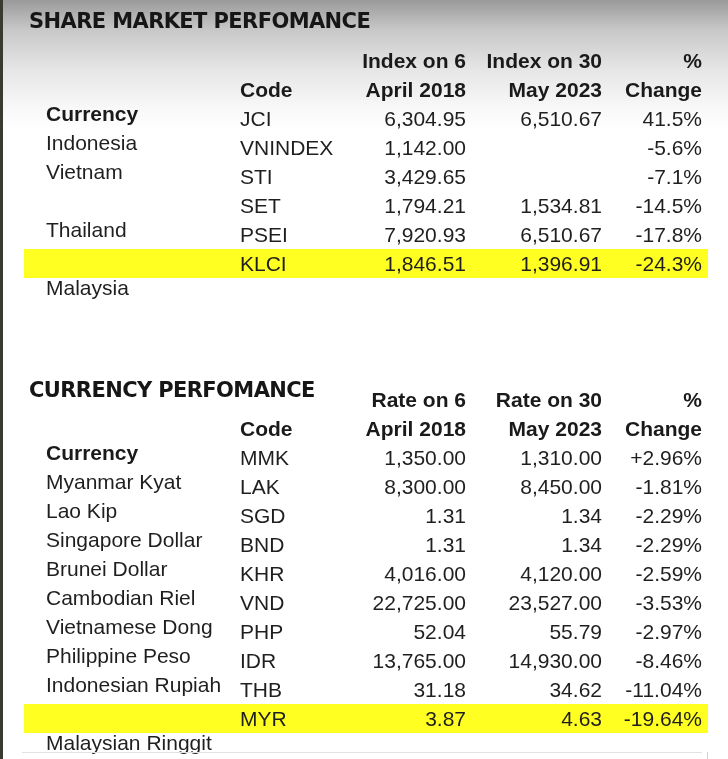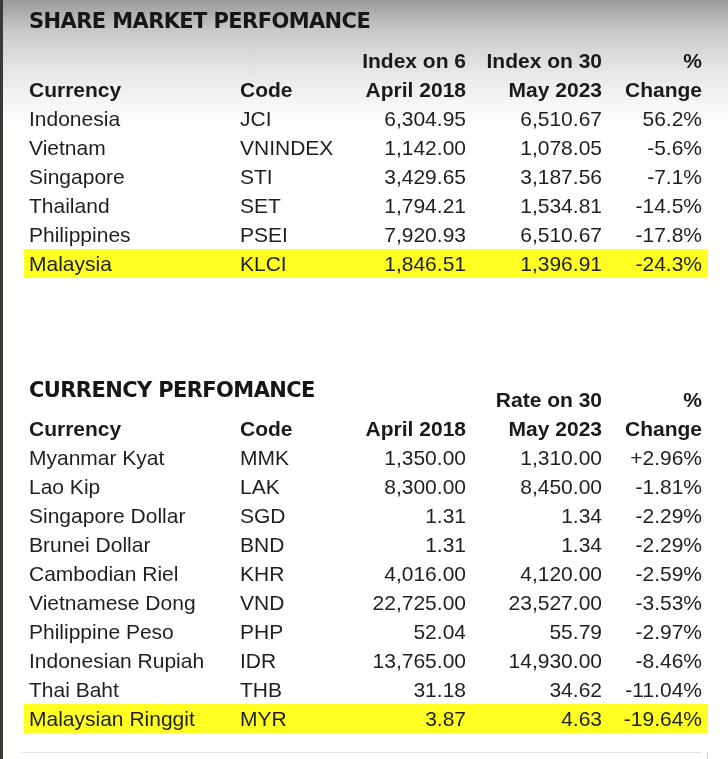--- a/index.html
+++ b/index.html
@@ -36,21 +36,21 @@
     }
     .row {
       position: relative;
       height: 29px;
       font-size: 21px;
       line-height: 29px;
     }
     .row.header { font-weight: bold; color: #1a1a1a; }
     .row.highlight { background: #ffff22; }
     .cell { position: absolute; top: 0; white-space: nowrap; }
-    .c-name { left: 5px; }
+    .c-name { left: 22px; margin-top: 24px; }
     .c-code { left: 216px; }
     .c-v1 { right: 242px; text-align: right; }
     .c-v2 { right: 106px; }
     .c-pct { right: 6px; text-align: right; }
     .bottom-line {
       position: absolute; left: 22px; top: 752px; width: 680px; height: 1px; background: #e2e2e2;
     }
     .bottom-tick {
       position: absolute; left: 707px; top: 752px; width: 1px; height: 7px; background: #d0d0d0;
     }
@@ -74,34 +74,31 @@
       <span class="cell c-code">Code</span>
       <span class="cell c-v1">April 2018</span>
       <span class="cell c-v2">May 2023</span>
       <span class="cell c-pct">Change</span>
     </div>
     <div class="row">
       <span class="cell c-name">Indonesia</span>
       <span class="cell c-code">JCI</span>
       <span class="cell c-v1">6,304.95</span>
       <span class="cell c-v2">6,510.67</span>
-      <span class="cell c-pct">56.2%</span>
+      <span class="cell c-pct">41.5%</span>
     </div>
     <div class="row">
       <span class="cell c-code">VNINDEX</span>
       <span class="cell c-name">Vietnam</span>
       <span class="cell c-v1">1,142.00</span>
-      <span class="cell c-v2">1,078.05</span>
       <span class="cell c-pct">-5.6%</span>
     </div>
     <div class="row">
-      <span class="cell c-name">Singapore</span>
       <span class="cell c-code">STI</span>
       <span class="cell c-v1">3,429.65</span>
-      <span class="cell c-v2">3,187.56</span>
       <span class="cell c-pct">-7.1%</span>
     </div>
     <div class="row">
       <span class="cell c-name">Thailand</span>
       <span class="cell c-code">SET</span>
       <span class="cell c-v1">1,794.21</span>
       <span class="cell c-v2">1,534.81</span>
       <span class="cell c-pct">-14.5%</span>
     </div>
     <div class="row">
@@ -117,20 +114,21 @@
       <span class="cell c-v1">1,846.51</span>
       <span class="cell c-v2">1,396.91</span>
       <span class="cell c-pct">-24.3%</span>
     </div>
   </div>
 
   <div class="section-title" style="top:346px;margin-top:32px;">CURRENCY PERFOMANCE</div>
 
   <div class="table" style="top:385px;">
     <div class="row header">
+      <span class="cell c-v1">Rate on 6</span>
       <span class="cell c-v2">Rate on 30</span>
       <span class="cell c-pct">%</span>
     </div>
     <div class="row header">
       <span class="cell c-name">Currency</span>
       <span class="cell c-code">Code</span>
       <span class="cell c-v1">April 2018</span>
       <span class="cell c-v2">May 2023</span>
       <span class="cell c-pct">Change</span>
     </div>

